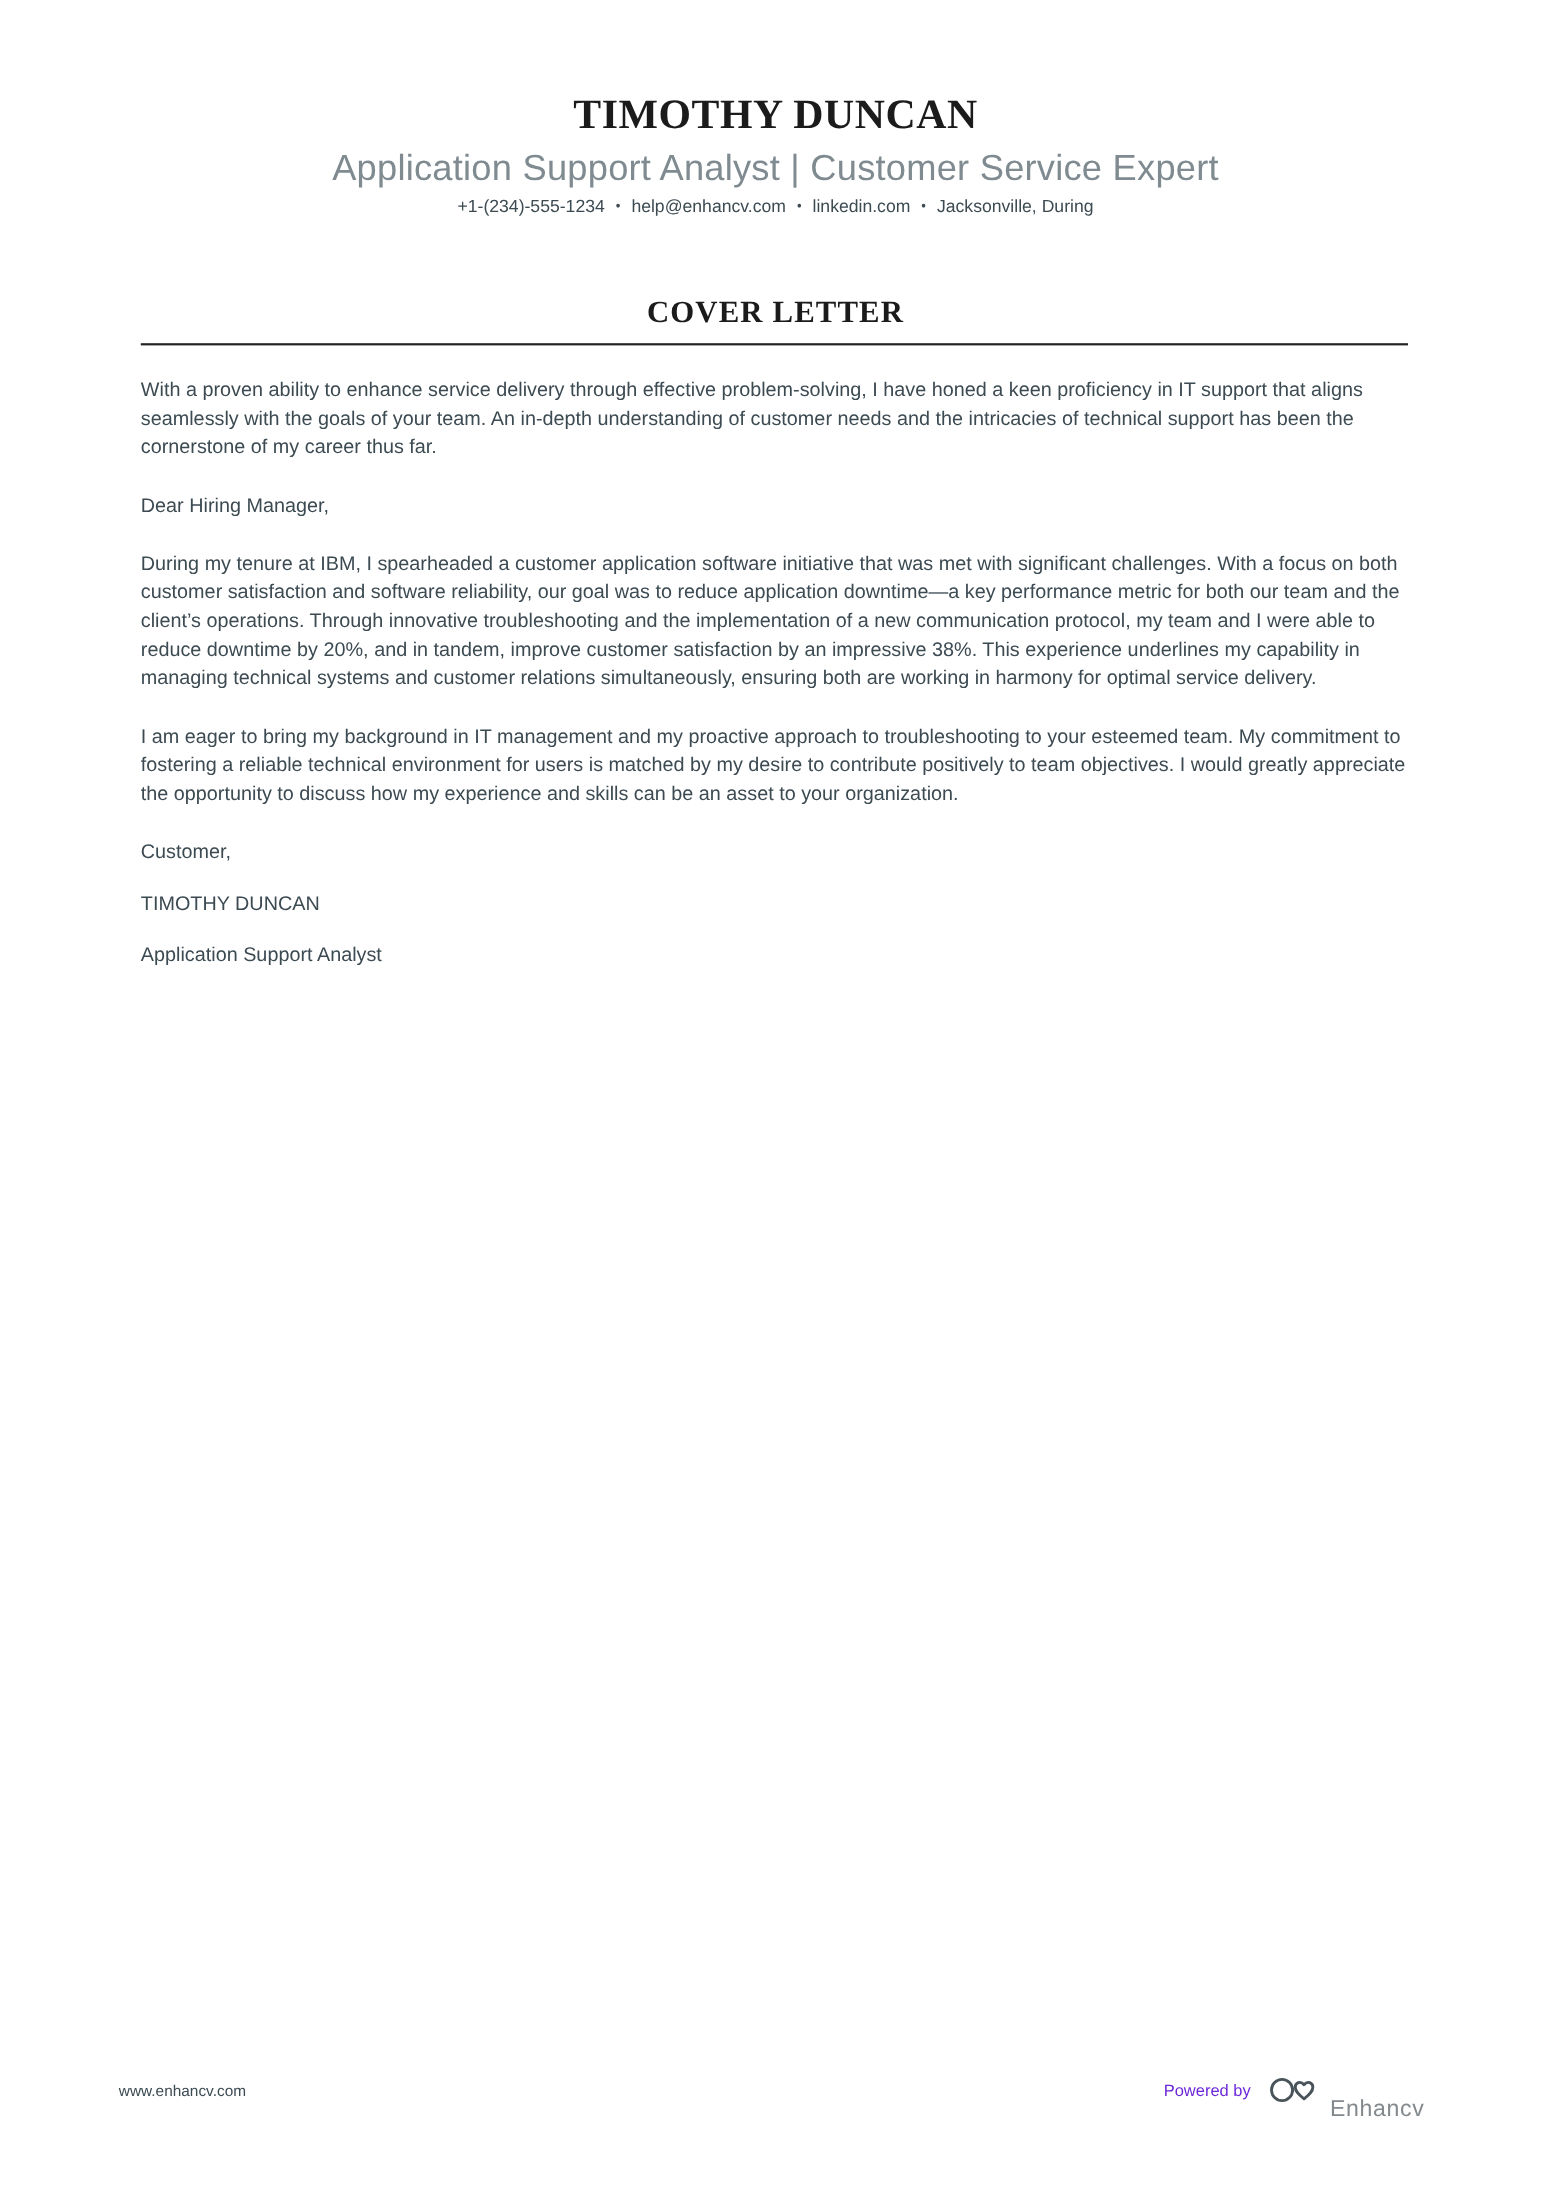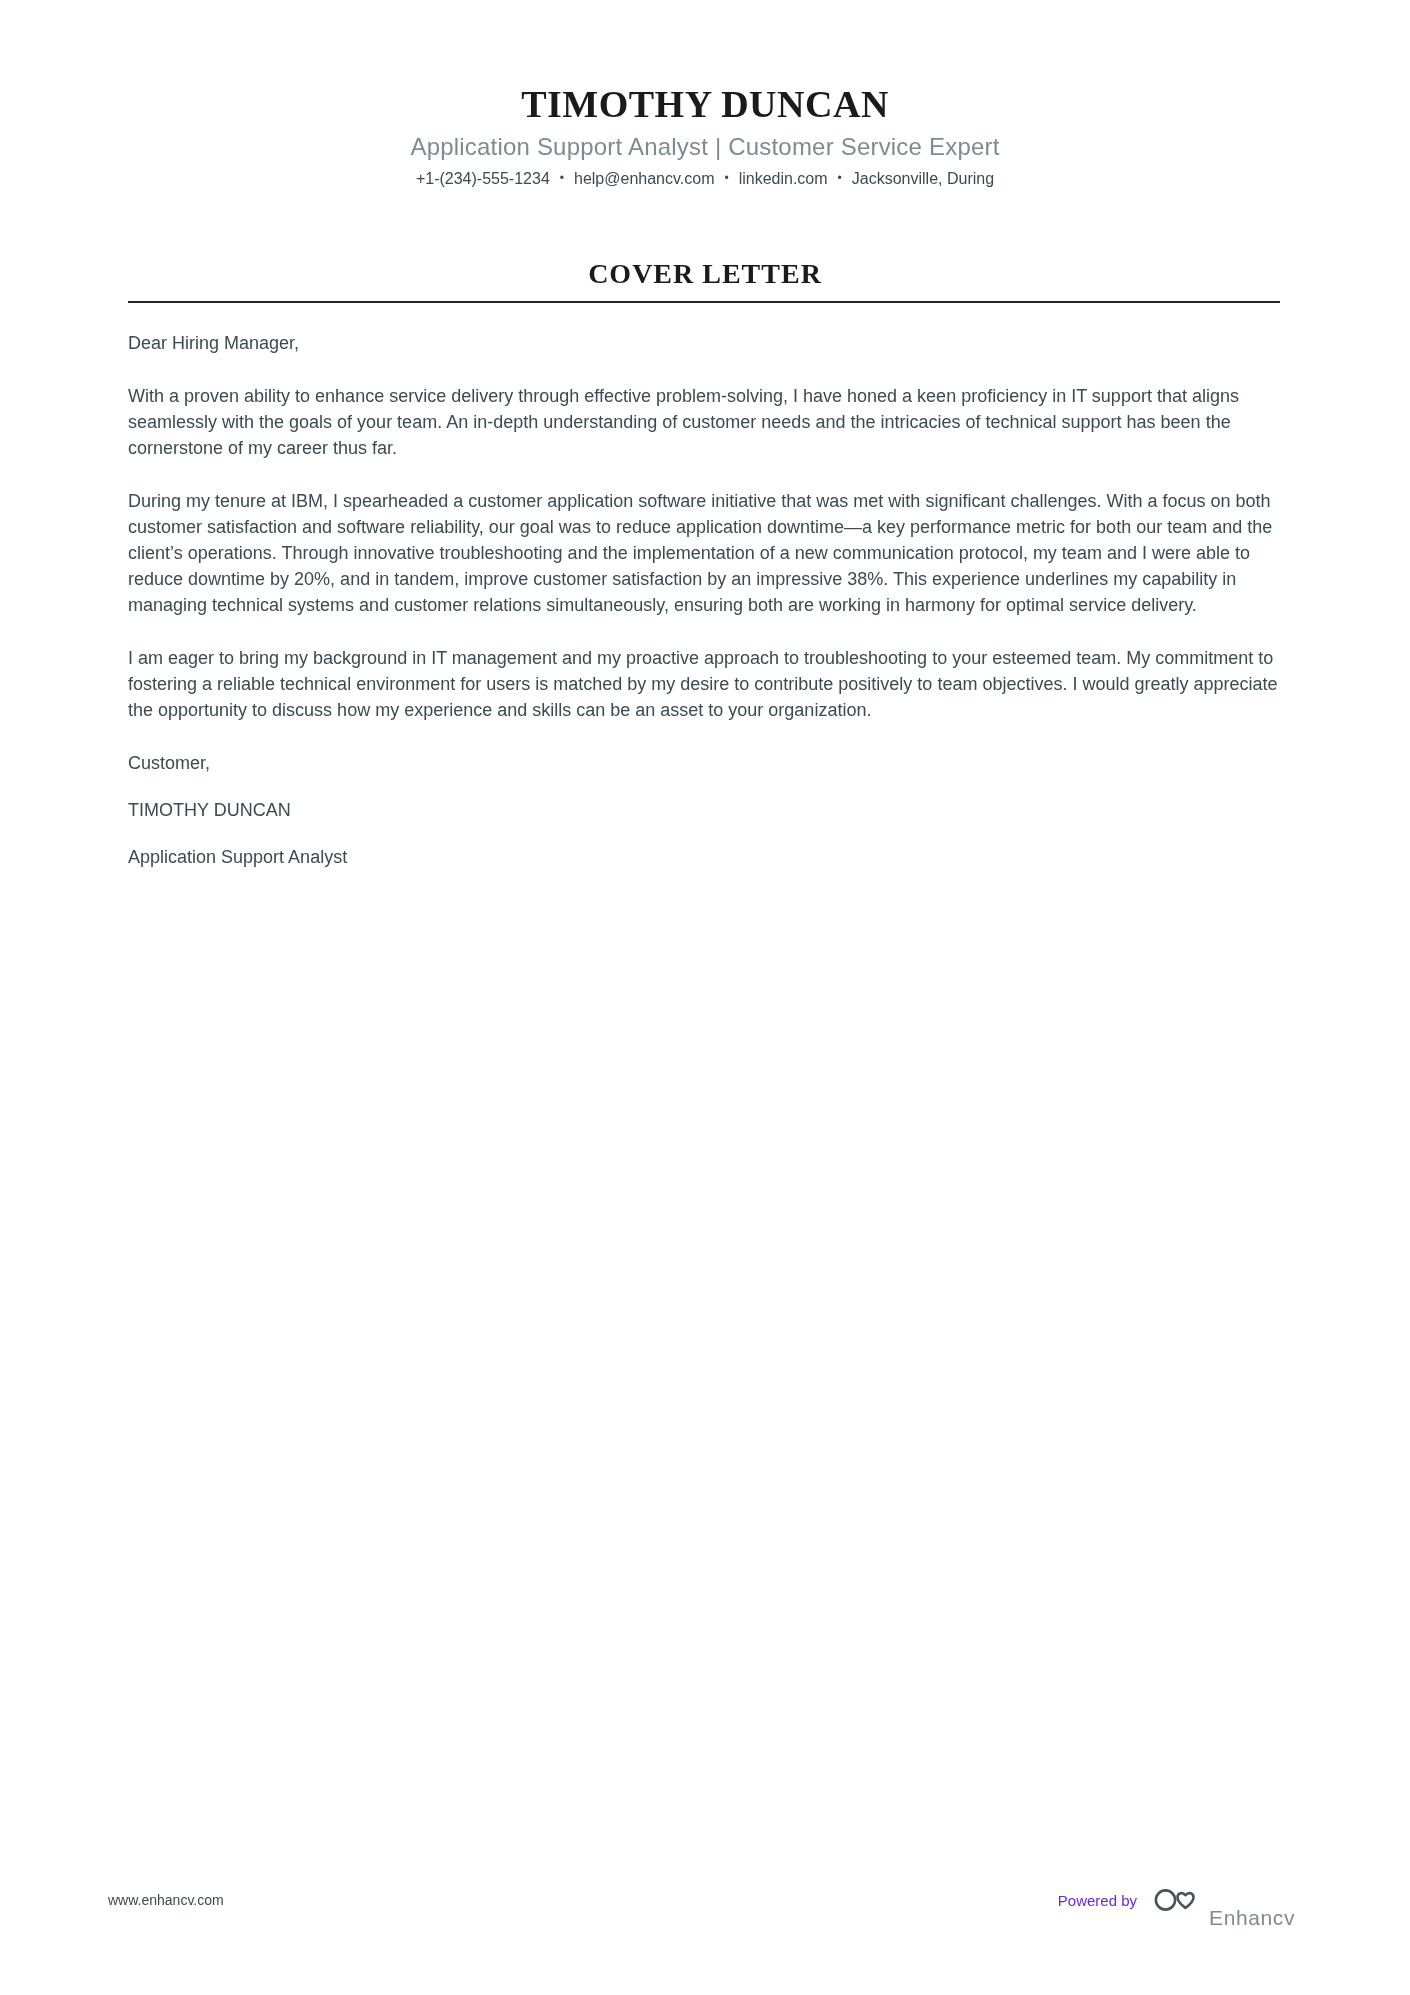--- a/index.html
+++ b/index.html
@@ -25,21 +25,21 @@
   .name {
     font-family: "Liberation Serif", "DejaVu Serif", serif;
     font-size: 38px;
     font-weight: 700;
     color: #1b1b1b;
     letter-spacing: 0.5px;
     line-height: 1.1;
   }
   .job-title {
     margin-top: 7px;
-    font-size: 24px;
+    font-size: 33px;
     color: #7f8b90;
     letter-spacing: 0.2px;
     line-height: 1.2;
   }
   .contact {
     margin-top: 7px;
     font-size: 16px;
     color: #3c4a52;
     line-height: 1.2;
   }
@@ -119,22 +119,22 @@
       <span>+1-(234)-555-1234</span><span class="sep">•</span><span>help@enhancv.com</span><span class="sep">•</span><span>linkedin.com</span><span class="sep">•</span><span>Jacksonville, During</span>
     </div>
   </div>
 
   <div class="section">
     <h1 class="section-title">COVER LETTER</h1>
   </div>
   <hr class="rule">
 
   <div class="letter">
+    <p>With a proven ability to enhance service delivery through effective problem-solving, I have honed a keen proficiency in IT support that aligns seamlessly with the goals of your team. An in-depth understanding of customer needs and the intricacies of technical support has been the cornerstone of my career thus far.</p>
     <p>Dear Hiring Manager,</p>
-    <p>With a proven ability to enhance service delivery through effective problem-solving, I have honed a keen proficiency in IT support that aligns seamlessly with the goals of your team. An in-depth understanding of customer needs and the intricacies of technical support has been the cornerstone of my career thus far.</p>
     <p>During my tenure at IBM, I spearheaded a customer application software initiative that was met with significant challenges. With a focus on both customer satisfaction and software reliability, our goal was to reduce application downtime—a key performance metric for both our team and the client’s operations. Through innovative troubleshooting and the implementation of a new communication protocol, my team and I were able to reduce downtime by 20%, and in tandem, improve customer satisfaction by an impressive 38%. This experience underlines my capability in managing technical systems and customer relations simultaneously, ensuring both are working in harmony for optimal service delivery.</p>
     <p>I am eager to bring my background in IT management and my proactive approach to troubleshooting to your esteemed team. My commitment to fostering a reliable technical environment for users is matched by my desire to contribute positively to team objectives. I would greatly appreciate the opportunity to discuss how my experience and skills can be an asset to your organization.</p>
     <p class="sig">Customer,</p>
     <p class="sig">TIMOTHY DUNCAN</p>
     <p class="sig">Application Support Analyst</p>
   </div>
 
   <div class="doc-footer">
     <a class="footer-url" href="#">www.enhancv.com</a>
     <div class="powered">

